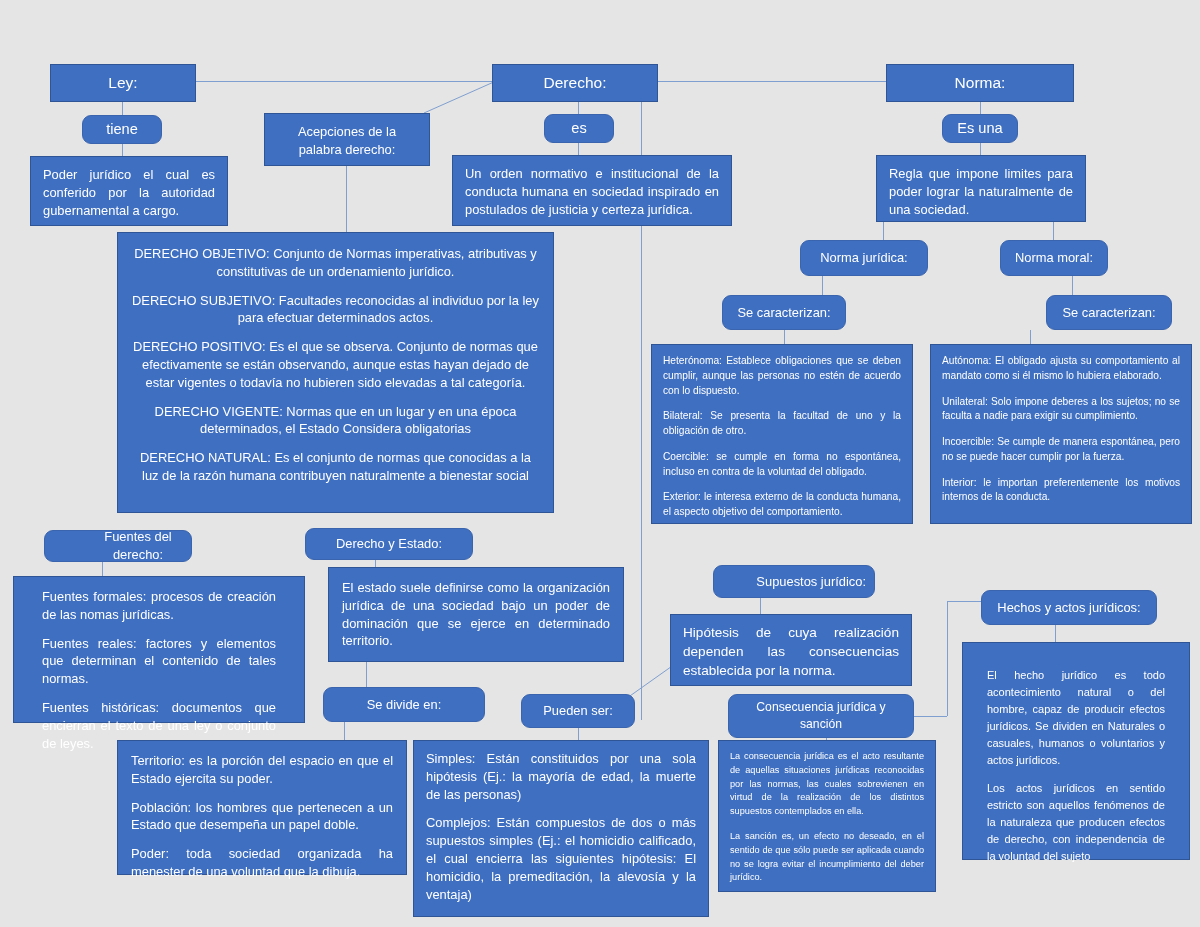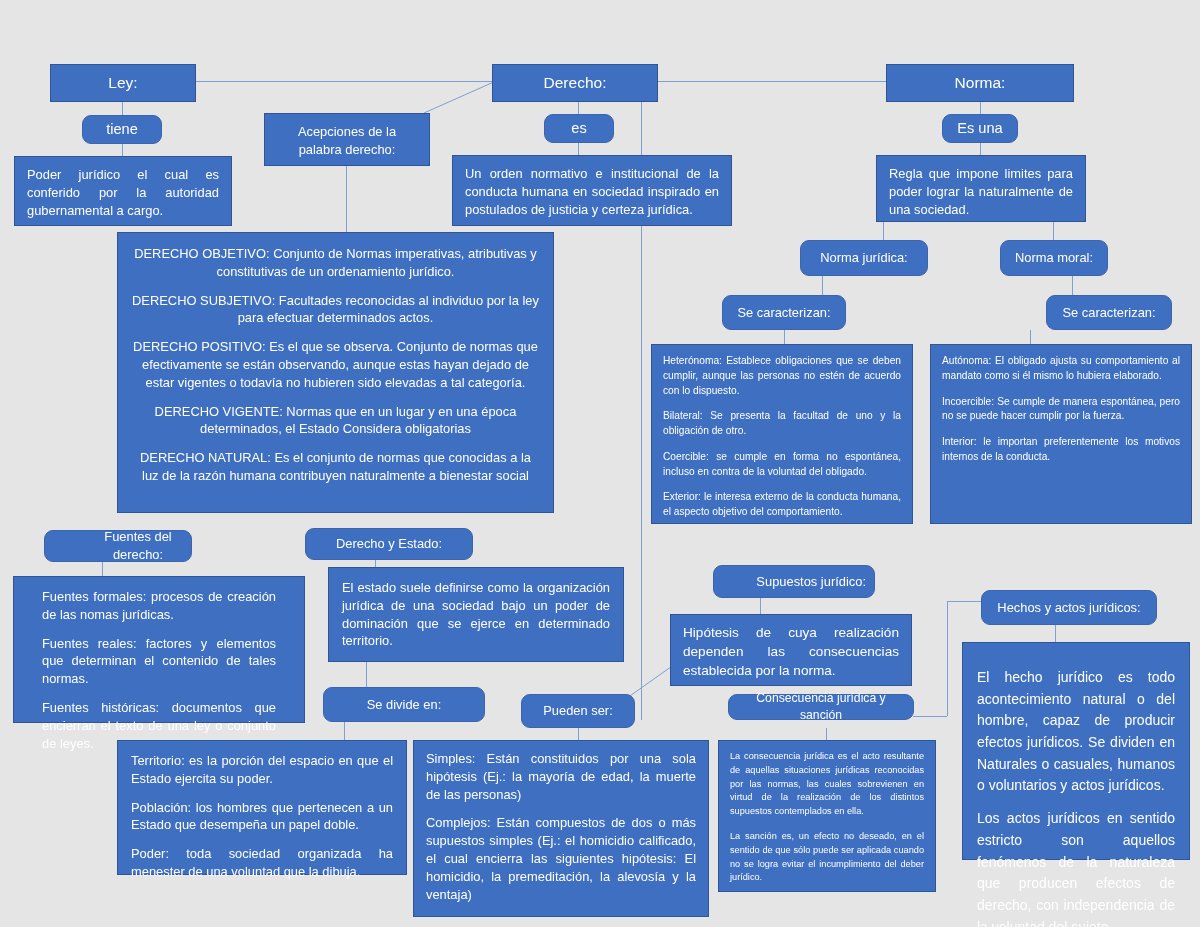--- a/index.html
+++ b/index.html
@@ -126,21 +126,21 @@
   <div class="ln lnv" style="left:1055px;top:625px;height:17px;"></div>
 
   <div class="node rect label fs16" style="left:50px;top:64px;width:146px;height:38px;">
     <span class="txt">Ley:</span>
   </div>
 
   <div class="node round label fs15" style="left:82px;top:115px;width:80px;height:29px;">
     <span class="txt">tiene</span>
   </div>
 
-  <div class="node rect para just fs13" style="left:14px;top:156px;width:218px;height:70px;">
+  <div class="node rect para just fs13" style="left:30px;top:156px;width:198px;height:70px;">
     <p>Poder jurídico el cual es conferido por la autoridad gubernamental a cargo.</p>
   </div>
 
   <div class="node rect label fs16" style="left:492px;top:64px;width:166px;height:38px;align-items:center;">
     <span class="txt">Derecho:</span>
   </div>
 
   <div class="node round label fs15" style="left:544px;top:114px;width:70px;height:29px;">
     <span class="txt">es</span>
   </div>
@@ -191,20 +191,21 @@
 
   <div class="node rect para just fs10" style="left:651px;top:344px;width:262px;height:180px;padding:9px 11px;">
     <p>Heterónoma: Establece obligaciones que se deben cumplir, aunque las personas no estén de acuerdo con lo dispuesto.</p>
     <p>Bilateral: Se presenta la facultad de uno y la obligación de otro.</p>
     <p>Coercible: se cumple en forma no espontánea, incluso en contra de la voluntad del obligado.</p>
     <p>Exterior: le interesa externo de la conducta humana, el aspecto objetivo del comportamiento.</p>
   </div>
 
   <div class="node rect para just fs10" style="left:930px;top:344px;width:262px;height:180px;padding:9px 11px;">
     <p>Autónoma: El obligado ajusta su comportamiento al mandato como si él mismo lo hubiera elaborado.</p>
+    <p>Unilateral: Solo impone deberes a los sujetos; no se faculta a nadie para exigir su cumplimiento.</p>
     <p>Incoercible: Se cumple de manera espontánea, pero no se puede hacer cumplir por la fuerza.</p>
     <p>Interior: le importan preferentemente los motivos internos de la conducta.</p>
   </div>
 
   <div class="node round label fs13" style="left:44px;top:530px;width:148px;height:32px;padding-left:48px;">
     <span class="txt">Fuentes del derecho:</span>
   </div>
 
   <div class="node rect para just fs13" style="left:13px;top:576px;width:292px;height:147px;padding:11px 28px;">
     <p>Fuentes formales: procesos de creación de las nomas jurídicas.</p>
@@ -240,31 +241,31 @@
 
   <div class="node round label fs13" style="left:521px;top:694px;width:114px;height:34px;">
     <span class="txt">Pueden ser:</span>
   </div>
 
   <div class="node rect para just fs13" style="left:413px;top:740px;width:296px;height:177px;padding:9px 12px;">
     <p>Simples: Están constituidos por una sola hipótesis (Ej.: la mayoría de edad, la muerte de las personas)</p>
     <p>Complejos: Están compuestos de dos o más supuestos simples (Ej.: el homicidio calificado, el cual encierra las siguientes hipótesis: El homicidio, la premeditación, la alevosía y la ventaja)</p>
   </div>
 
-  <div class="node round label fs12" style="left:728px;top:694px;width:186px;height:26px;">
+  <div class="node round label fs12" style="left:728px;top:694px;width:186px;height:44px;">
     <span class="txt">Consecuencia jurídica y sanción</span>
   </div>
 
   <div class="node rect para just fs9" style="left:718px;top:740px;width:218px;height:152px;padding:9px 11px;">
     <p>La consecuencia jurídica es el acto resultante de aquellas situaciones jurídicas reconocidas por las normas, las cuales sobrevienen en virtud de la realización de los distintos supuestos contemplados en ella.</p>
     <p>La sanción es, un efecto no deseado, en el sentido de que sólo puede ser aplicada cuando no se logra evitar el incumplimiento del deber jurídico.</p>
   </div>
 
   <div class="node round label fs13" style="left:981px;top:590px;width:176px;height:35px;">
     <span class="txt">Hechos y actos jurídicos:</span>
   </div>
 
-  <div class="node rect para just fs11" style="left:962px;top:642px;width:228px;height:218px;padding:24px 14px;font-size:14px;line-height:1.55;">
+  <div class="node rect para just fs11" style="left:962px;top:642px;width:228px;height:218px;padding:24px 24px;font-size:11px;line-height:1.55;">
     <p>El hecho jurídico es todo acontecimiento natural o del hombre, capaz de producir efectos jurídicos. Se dividen en Naturales o casuales, humanos o voluntarios y actos jurídicos.</p>
     <p>Los actos jurídicos en sentido estricto son aquellos fenómenos de la naturaleza que producen efectos de derecho, con independencia de la voluntad del sujeto</p>
   </div>
 
 </div>
 
 </body></html>

